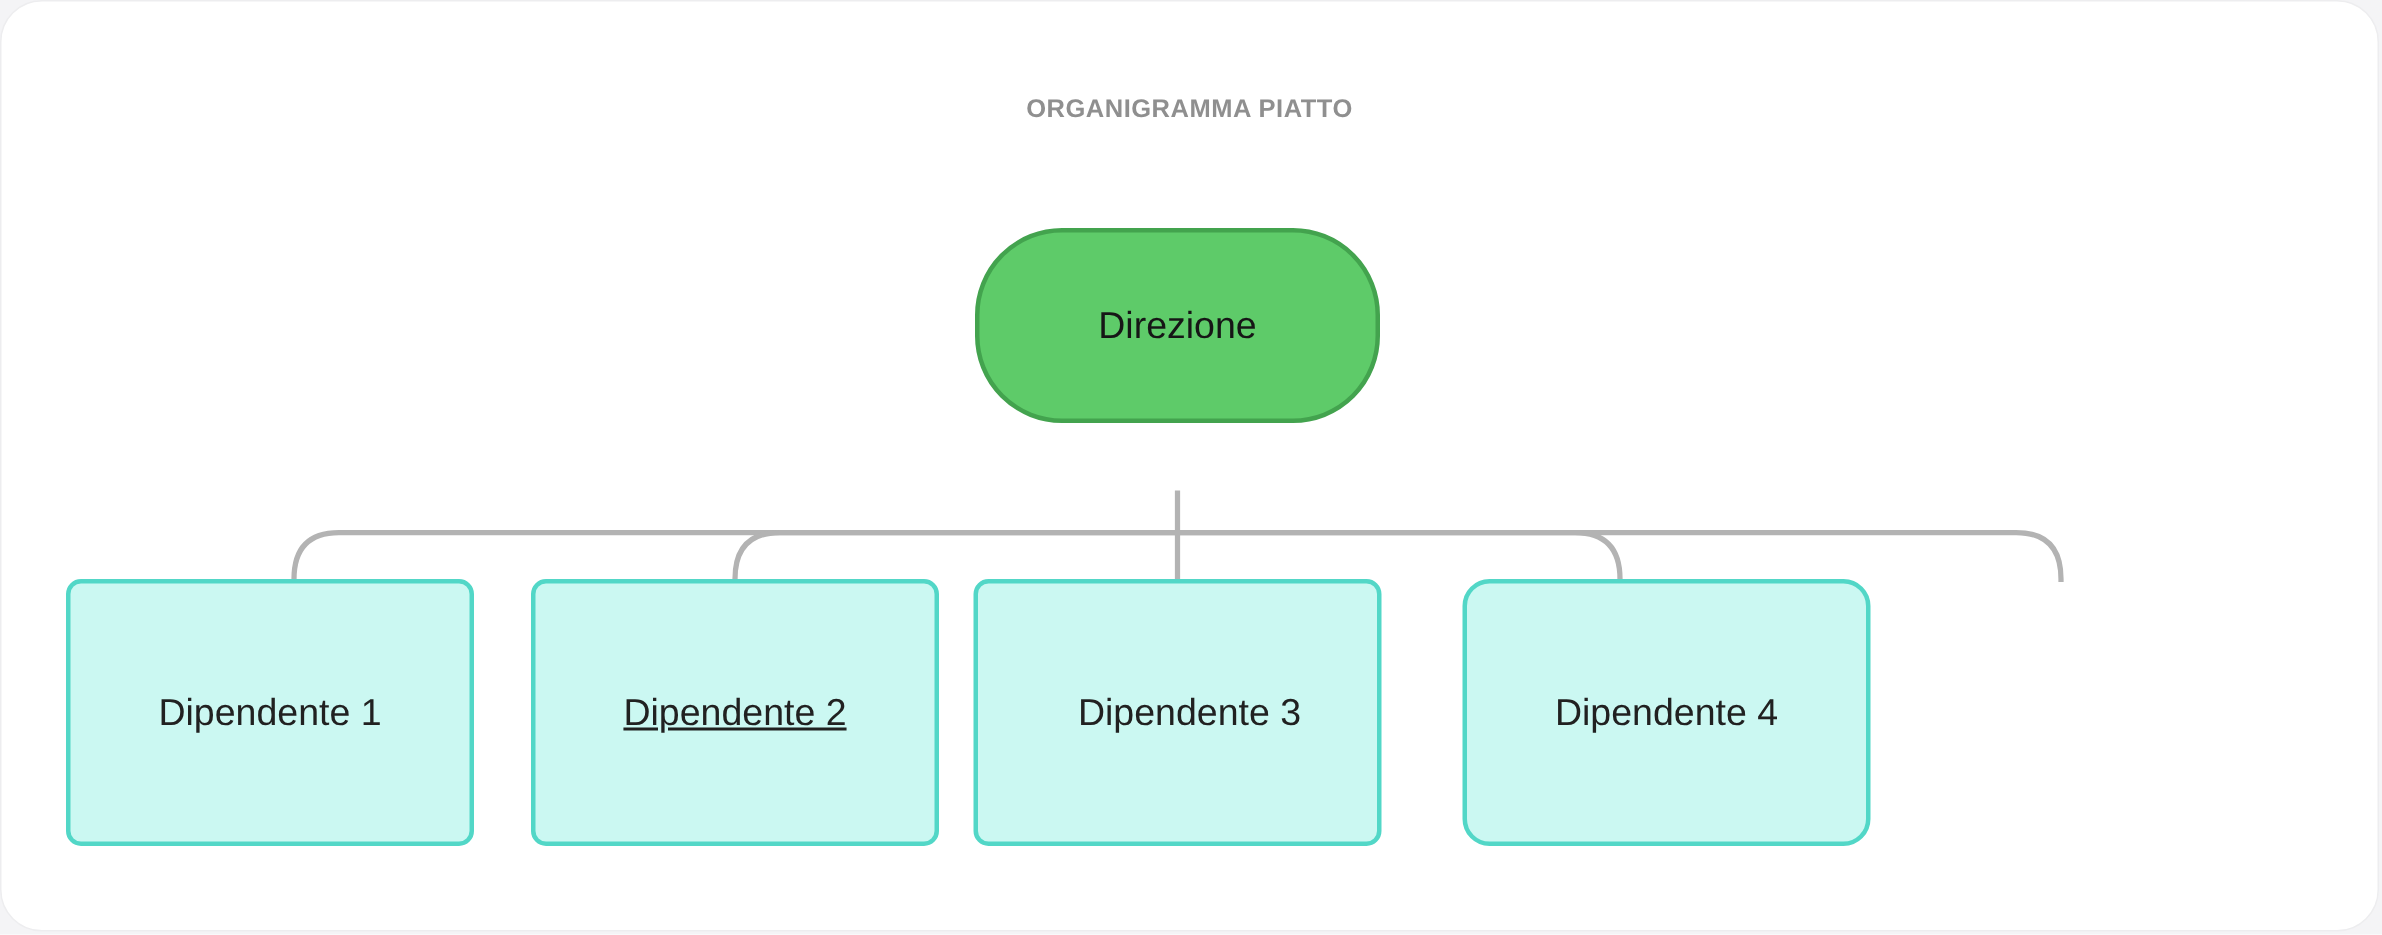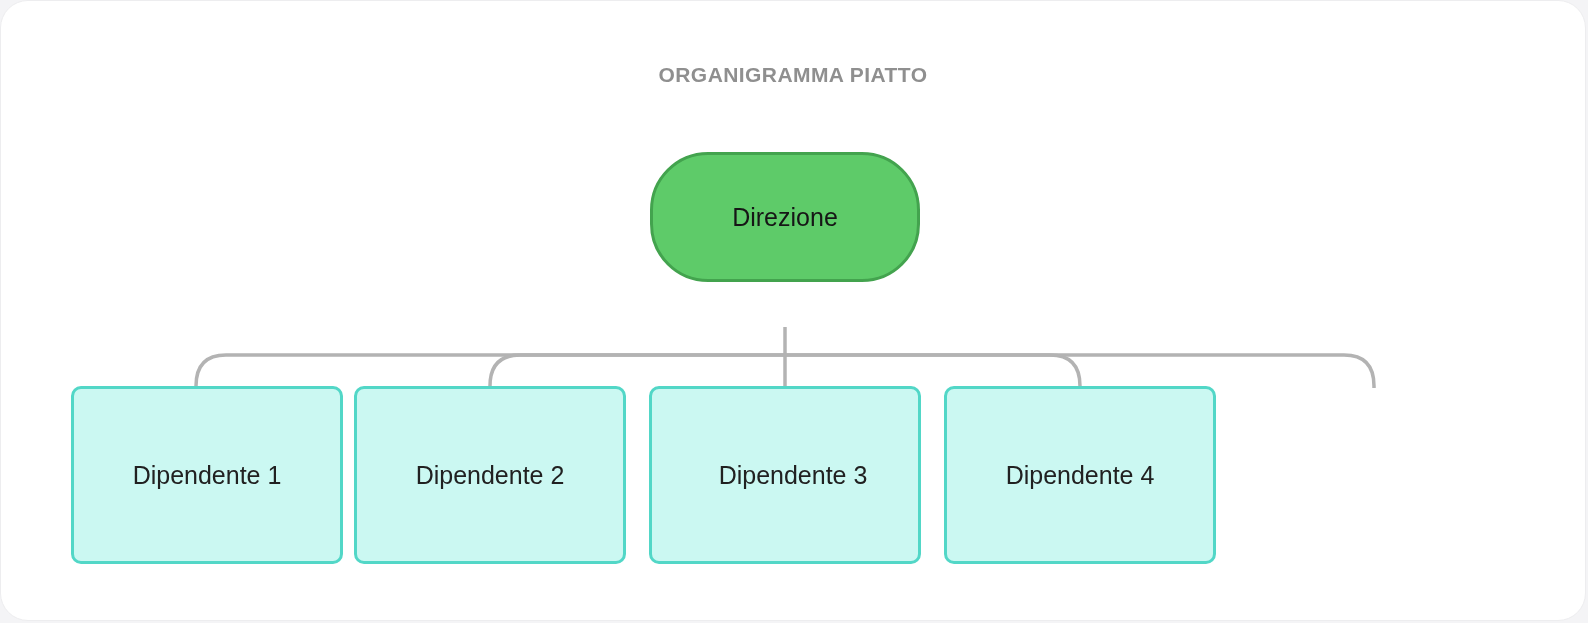--- a/index.html
+++ b/index.html
@@ -19,21 +19,21 @@
     width:1586px;height:621px;
     background:var(--card-bg);
     border:1px solid #ededef;
     border-radius:28px;
     box-sizing:border-box;
     overflow:hidden;
   }
   .diagram-title{
     position:absolute;left:0;top:62px;width:100%;
     text-align:center;
-    font-size:21px;font-weight:700;
+    font-size:17px;font-weight:700;
     letter-spacing:0.02em;
     color:var(--title-color);
   }
   .connectors{
     position:absolute;left:0;top:0;width:1588px;height:623px;
     pointer-events:none;
   }
   .node{
     position:absolute;
     display:flex;align-items:center;justify-content:center;
@@ -47,24 +47,24 @@
     border-radius:58px;
     font-size:25px;color:var(--root-text);
   }
   .node-child{
     top:385px;width:272px;height:178px;
     background:var(--child-fill);
     border:3px solid var(--child-border);
     border-radius:10px;
     font-size:25px;color:var(--child-text);
   }
-  .child-1{left:70px;}
-  .child-2{left:353px;}
+  .child-1{left:43px;}
+  .child-2{left:353px;text-decoration:underline;}
   .child-3{left:648px;padding-left:16px;}
-  .child-4{left:943px;}
+  .child-4{left:974px;border-radius:18px;}
   .child-5{left:1237px;}
 </style>
 </head>
 <body>
 
 <div class="card">
 
   <div class="diagram-title">ORGANIGRAMMA PIATTO</div>
 
   <svg class="connectors" viewBox="0 0 1588 623" width="1588" height="623" aria-hidden="true">

